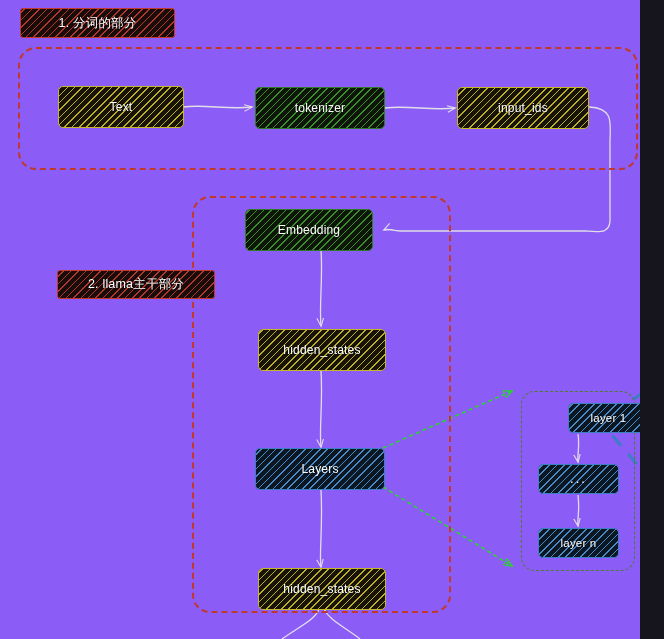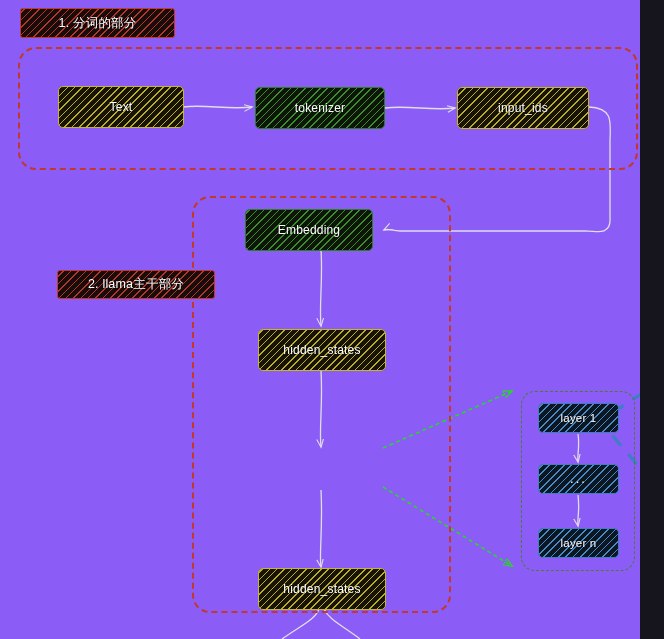--- a/index.html
+++ b/index.html
@@ -195,26 +195,29 @@
   </div>
 
   <div class="node n-green" style="left:245px; top:209px; width:128px; height:42px;">
     <span>Embedding</span>
   </div>
 
   <div class="node n-yellow" style="left:258px; top:329px; width:128px; height:42px;">
     <span>hidden_states</span>
   </div>
 
+  <div class="node n-blue" style="left:255px; top:448px; width:130px; height:42px;">
+    <span>Layers</span>
+  </div>
 
   <div class="node n-yellow" style="left:258px; top:568px; width:128px; height:42px;">
     <span>hidden_states</span>
   </div>
 
-  <div class="node n-blue small-node" style="left:538px; top:403px; width:81px; height:30px;">
+  <div class="node n-blue small-node" style="left:568px; top:403px; width:81px; height:30px;">
     <span>layer 1</span>
   </div>
 
   <div class="node n-blue small-node dots-node" style="left:538px; top:464px; width:81px; height:30px;">
     <span>...</span>
   </div>
 
   <div class="node n-blue small-node" style="left:538px; top:528px; width:81px; height:30px;justify-content:center;">
     <span>layer n</span>
   </div>

